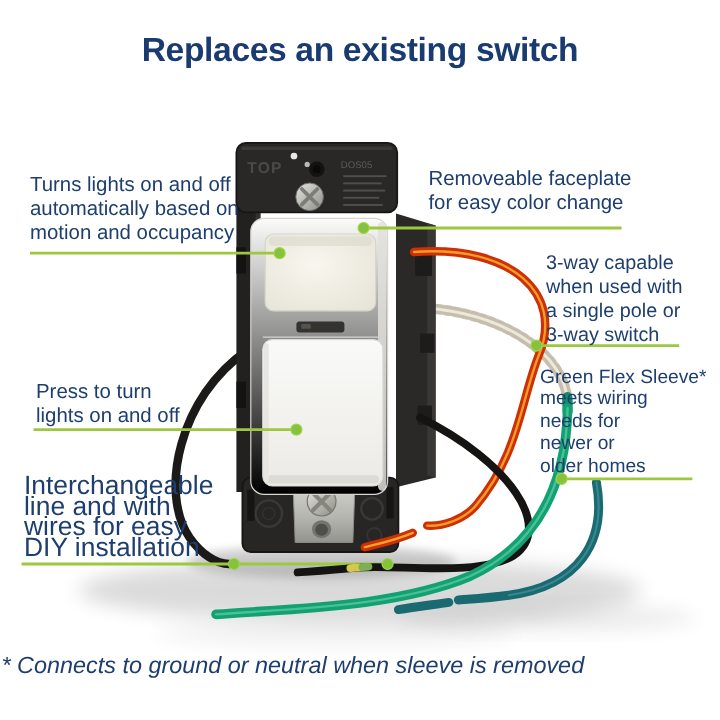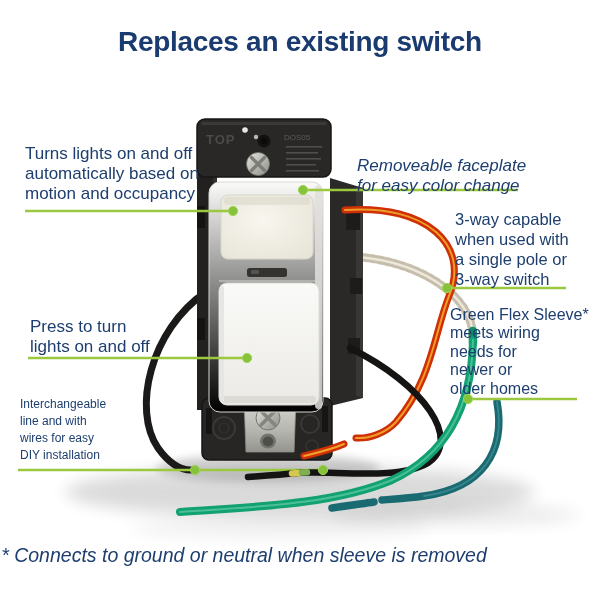--- a/index.html
+++ b/index.html
@@ -5,25 +5,25 @@
   html,body{margin:0;padding:0;background:#fff;}
   .stage{position:relative;width:600px;height:600px;background:#ffffff;overflow:hidden;
          font-family:"Liberation Sans",sans-serif;}
   .art{position:absolute;left:0;top:0;width:600px;height:600px;}
   .txt{position:absolute;color:#1d3e6e;z-index:5;}
   .title{left:0;top:26px;width:600px;text-align:center;font-size:28px;font-weight:700;
          color:#1a3b70;letter-spacing:-0.3px;}
   .co{font-size:17px;line-height:20px;}
   .co div{white-space:nowrap;}
   .c1{left:25px;top:144px;}
-  .c2{left:357px;top:156px;font-style:italic;}
+  .c2{left:357px;top:139px;}
   .c3{left:455px;top:209px;font-size:16.5px;line-height:20px;}
   .c4{left:450px;top:306px;width:142px;text-align:left;font-size:16px;line-height:18.4px;}
   .c5{left:30px;top:317px;line-height:19.5px;}
-  .c6{left:20px;top:396px;font-size:12px;line-height:17px;}
+  .c6{left:20px;top:396px;font-size:22px;line-height:17px;}
   .footnote{left:0;top:544px;width:488px;text-align:center;font-size:19.5px;font-style:italic;}
 </style>
 </head>
 <body>
 
 <div class="stage">
 
   <svg class="art" viewBox="0 0 600 600" xmlns="http://www.w3.org/2000/svg">
     <defs>
       <filter id="b8" x="-40%" y="-40%" width="180%" height="180%">

